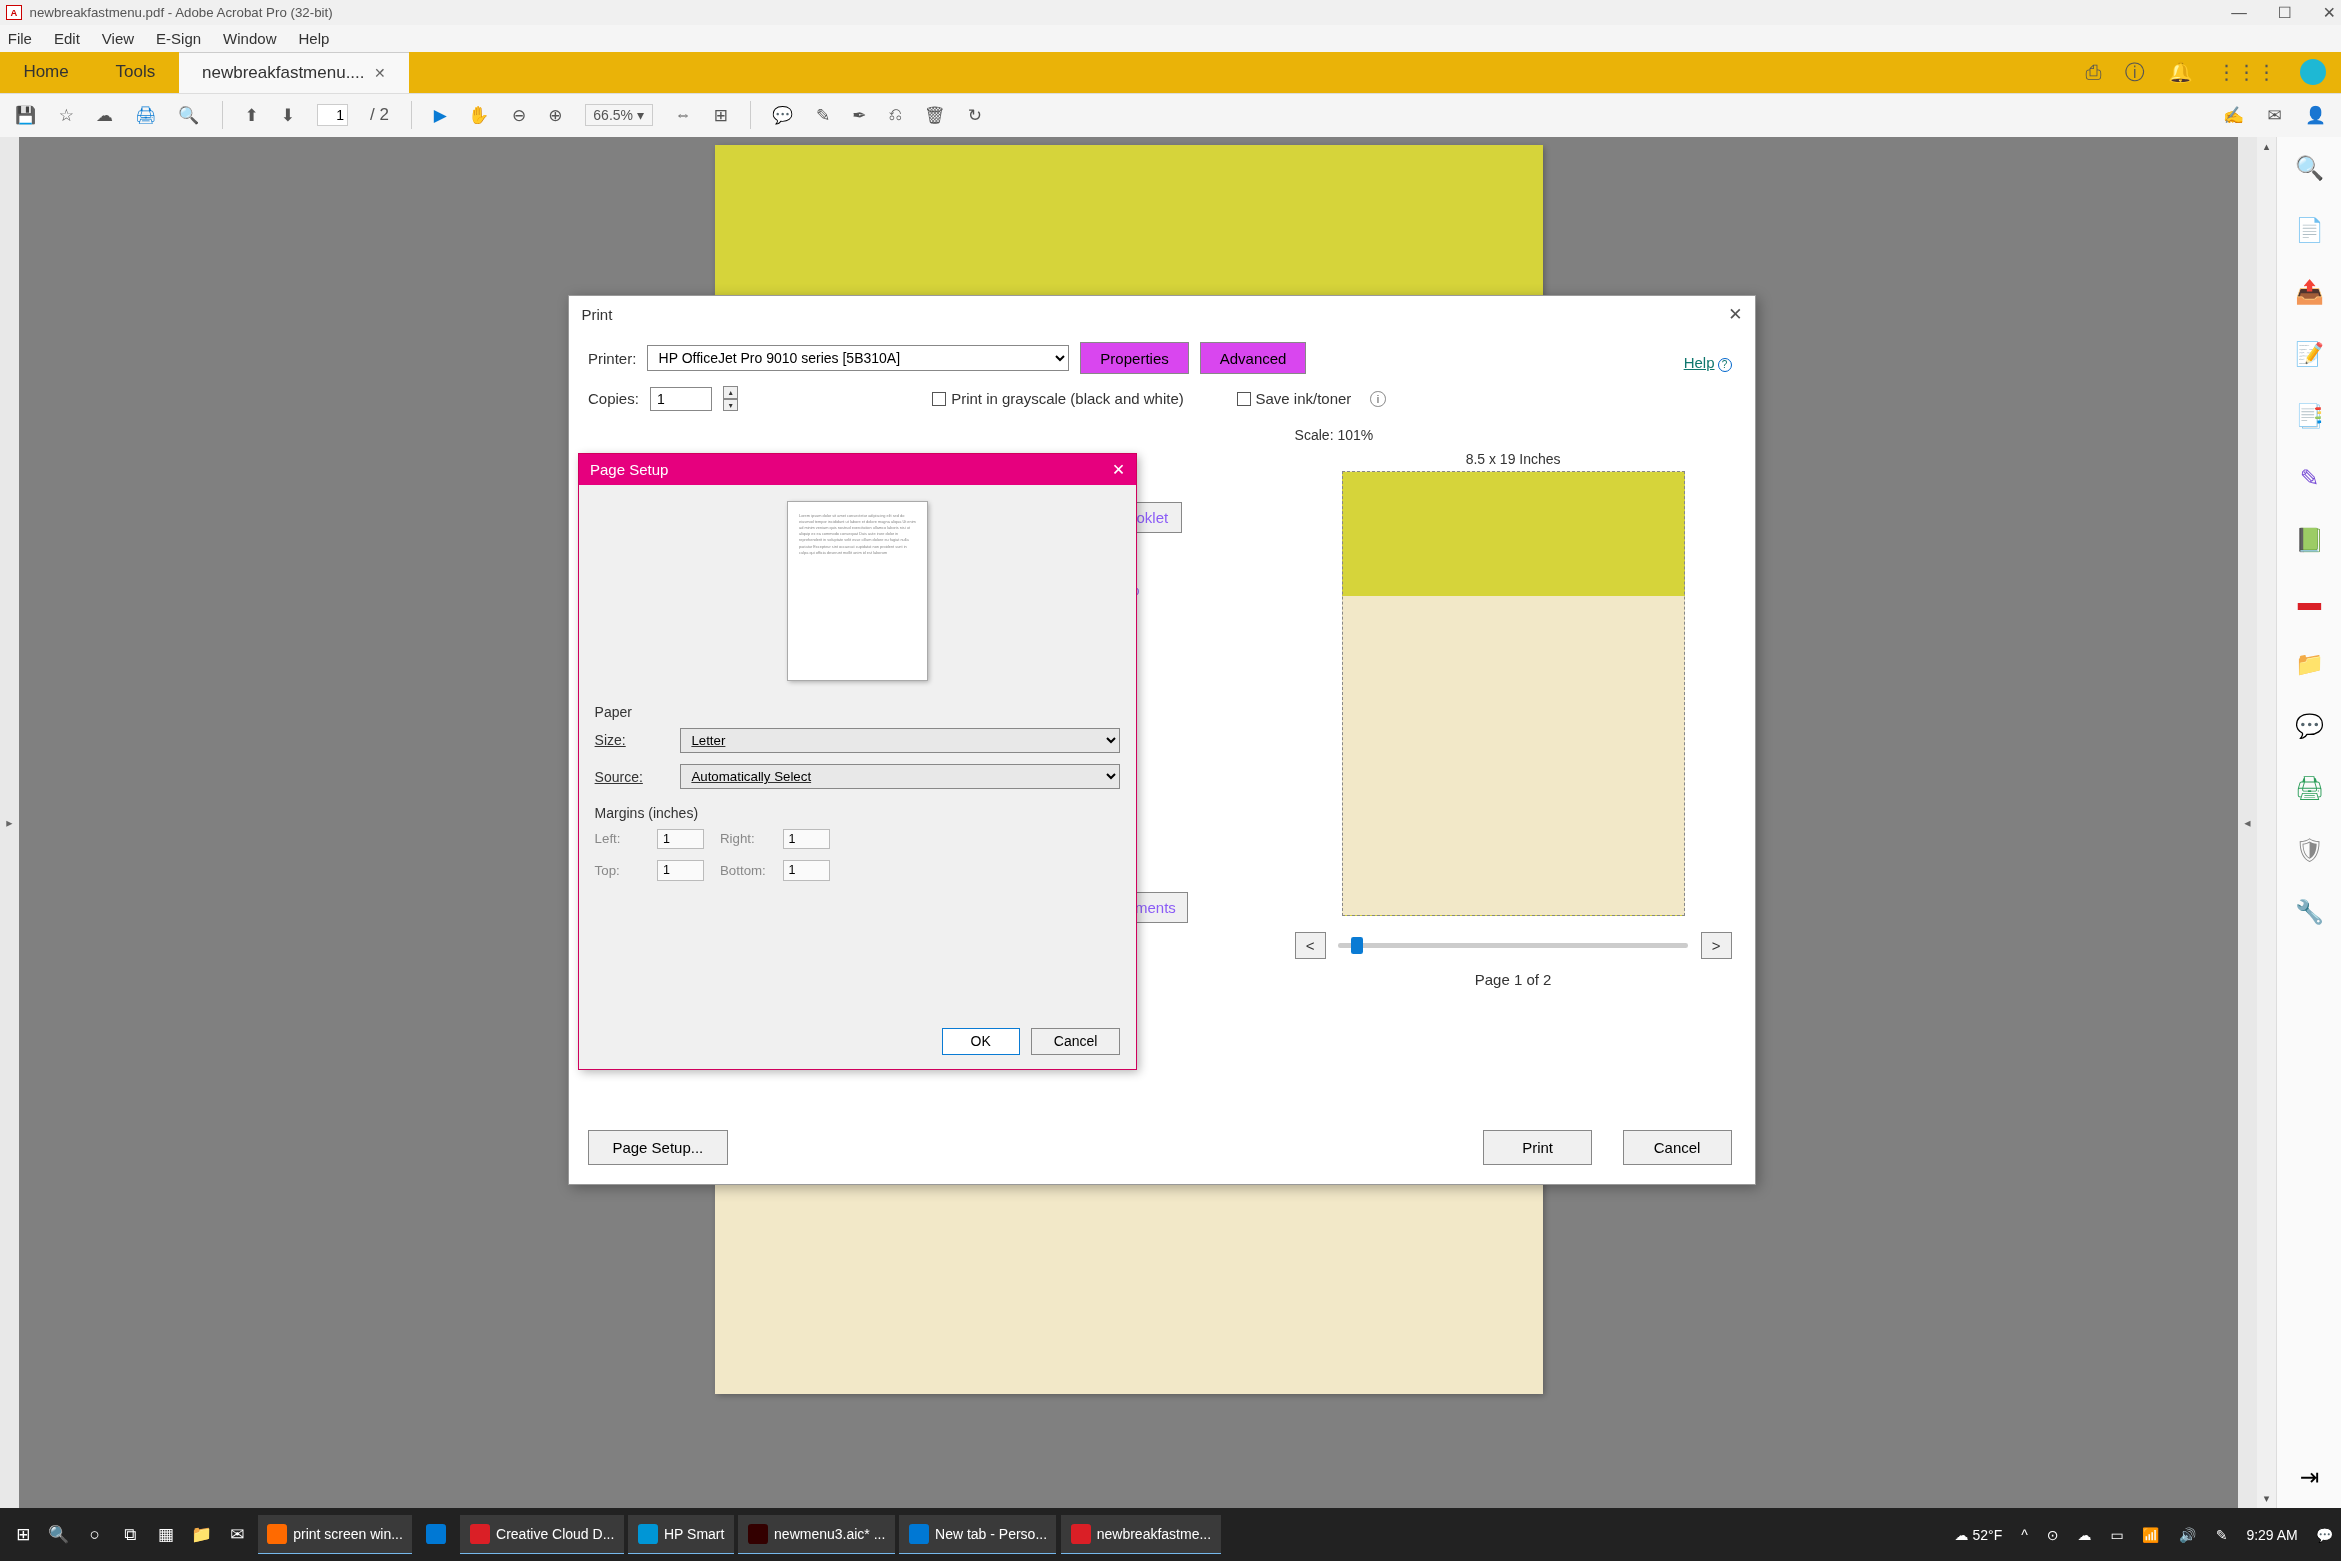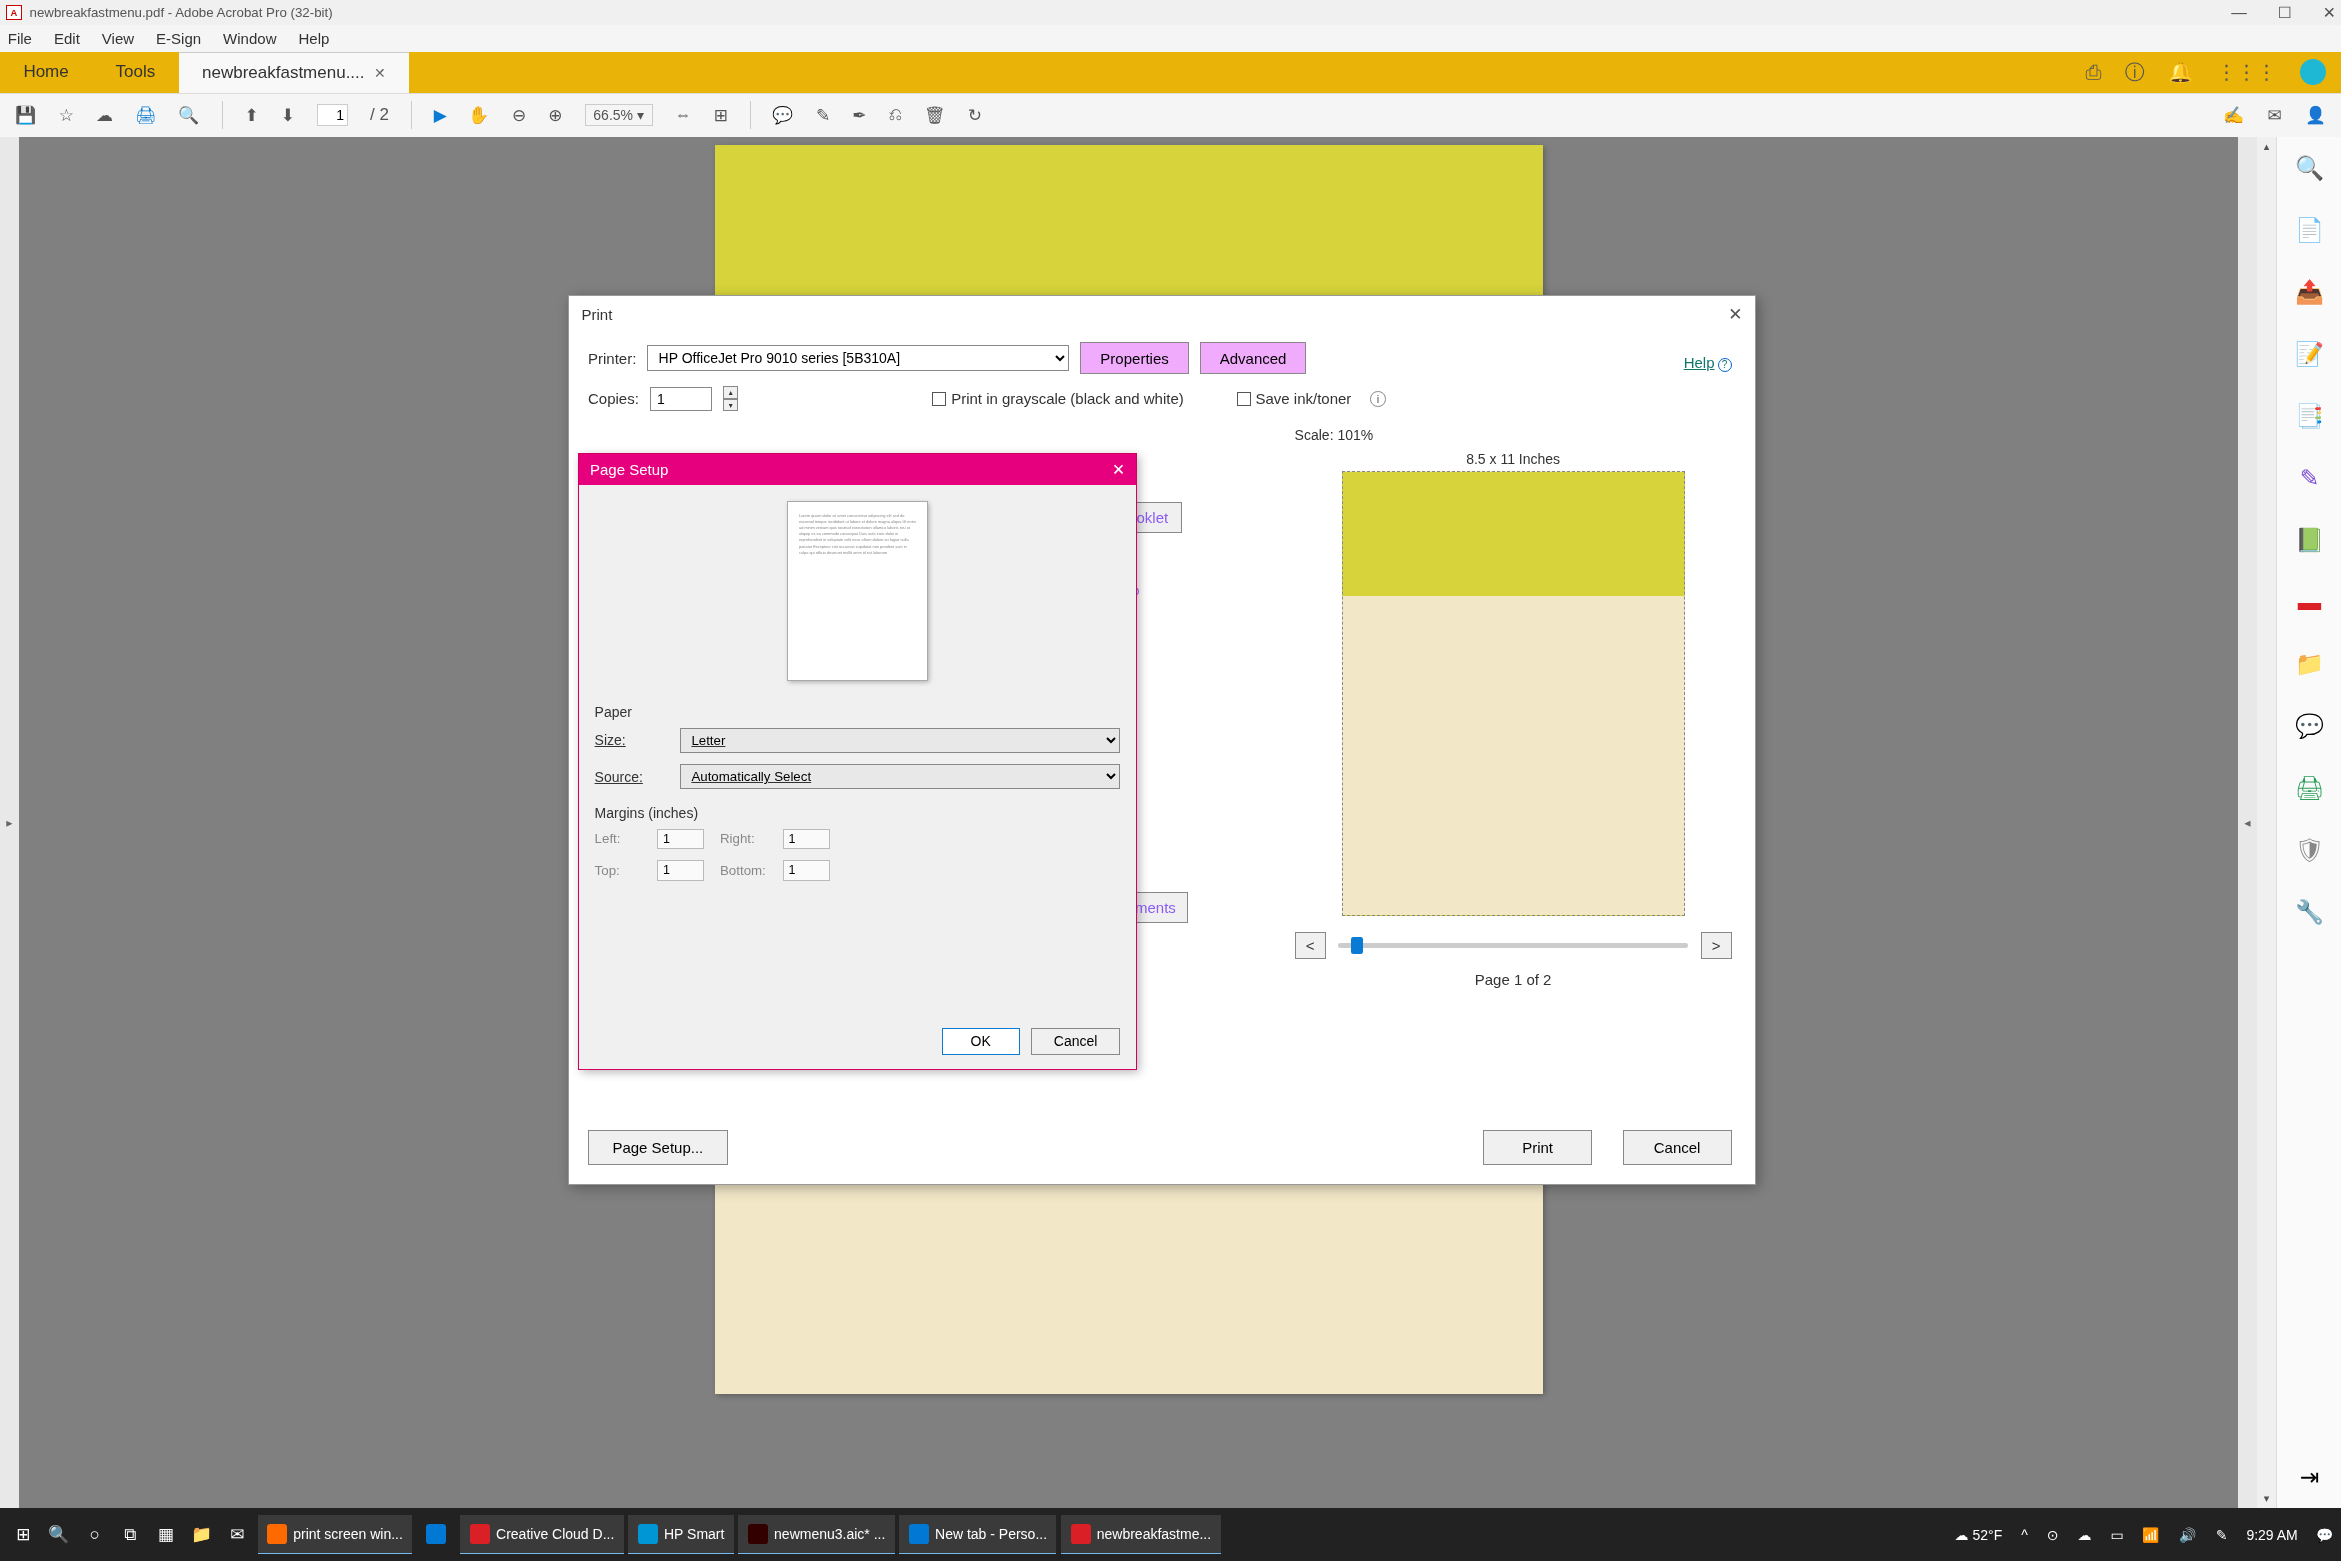--- a/index.html
+++ b/index.html
@@ -44,21 +44,21 @@
 .toolstrip { position: absolute; top: 137px; right: 0; width: 66px; bottom: 53px; background: #fafafa; border-left: 0.8px solid #ddd; display: flex; flex-direction: column; align-items: center; padding-top: 15.6px; gap: 31px; font-size: 23.4px; }
 .toolstrip .ticon { width: 31px; height: 31px; display: flex; align-items: center; justify-content: center; }
 
 
 .print-dialog { position: absolute; left: 568px; top: 295px; width: 1188px; height: 890px; background: #fff; border: 0.8px solid #999; box-shadow: 3.1px 3.1px 12.5px rgba(0,0,0,0.3); }
 .print-dialog .dlg-title { height: 37px; display: flex; align-items: center; padding: 0 12.5px; font-size: 15px; color: #333; }
 .print-dialog .dlg-title .close { margin-left: auto; font-size: 17px; color: #555; }
 .print-dialog .dlg-body { padding: 9.4px 19px; font-size: 15px; color: #333; position: relative; height: calc(100% - 37px); }
 .print-dialog .row { display: flex; align-items: center; gap: 11px; margin-bottom: 12.5px; }
 .print-dialog select, .print-dialog input[type=text] { border: 0.8px solid #888; padding: 3.1px 6.2px; font-size: 14px; background: #fff; }
-.print-dialog .btn { border: 0.8px solid #888; background: #f0abfc; padding: 6.2px 19px; font-size: 15px; }
+.print-dialog .btn { border: 0.8px solid #888; background: #d946ef; padding: 6.2px 19px; font-size: 15px; }
 .print-dialog .printer-select { width: 422px; }
 .print-dialog .copies-input { width: 62px; }
 .print-dialog .spinner { display: flex; flex-direction: column; }
 .print-dialog .spinner span { border: 0.8px solid #888; width: 15.6px; height: 12.5px; font-size: 7.8px; display: flex; align-items: center; justify-content: center; background: #f0f0f0; }
 .print-dialog .checkbox { display: flex; align-items: center; gap: 4.7px; }
 .print-dialog .checkbox .box { width: 14px; height: 14px; border: 0.8px solid #555; }
 .print-dialog .help { position: absolute; right: 23.4px; top: 21px; color: #0f766e; text-decoration: underline; font-size: 15px; }
 .print-dialog .help-icon { display: inline-block; width: 14px; height: 14px; border: 0.8px solid #0066cc; border-radius: 50%; font-size: 10px; text-align: center; line-height: 12.5px; margin-left: 3.1px; }
 .print-dialog .info-icon { display: inline-block; width: 15.6px; height: 15.6px; border: 0.8px solid #888; border-radius: 50%; font-size: 11px; text-align: center; line-height: 14px; color: #555; margin-left: 7.8px; }
 
@@ -248,21 +248,21 @@
         </div>
       <span class="info-icon">i</span>
     </div>
 
     <div class="behind-text" style="left:554px; top:169px; border:0.8px solid #888; background:#f0f0f0; padding:6.2px 12.5px;">oklet</div>
     <div class="behind-text" style="left:557px; top:248px;">%</div>
     <div class="behind-text" style="left:554px; top:559px; border:0.8px solid #888; background:#f0f0f0; padding:6.2px 11px;">ments</div>
 
     <div class="preview-pane">
       <div class="scale-label">Scale: 101%</div>
-      <div class="dim-label">8.5 x 11 Inches</div>
+      <div class="dim-label">8.5 x 19 Inches</div>
       <div class="preview-img"></div>
       <div class="nav-row">
         <div class="nav-btn">&lt;</div>
         <div class="slider">
             <div class="thumb"></div>
           </div>
         <div class="nav-btn">&gt;</div>
       </div>
       <div class="page-of">Page 1 of 2</div>
     </div>

